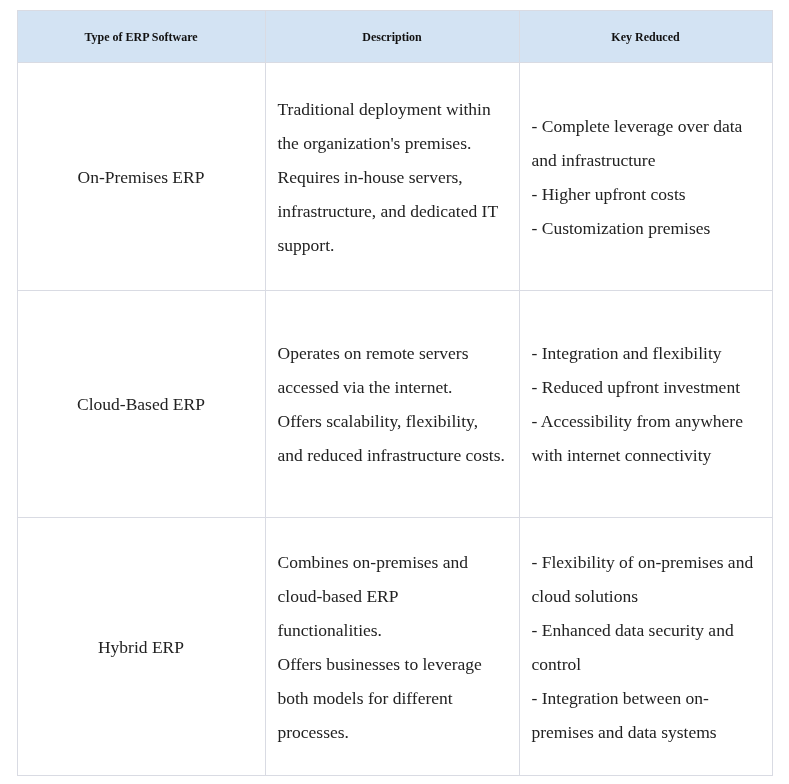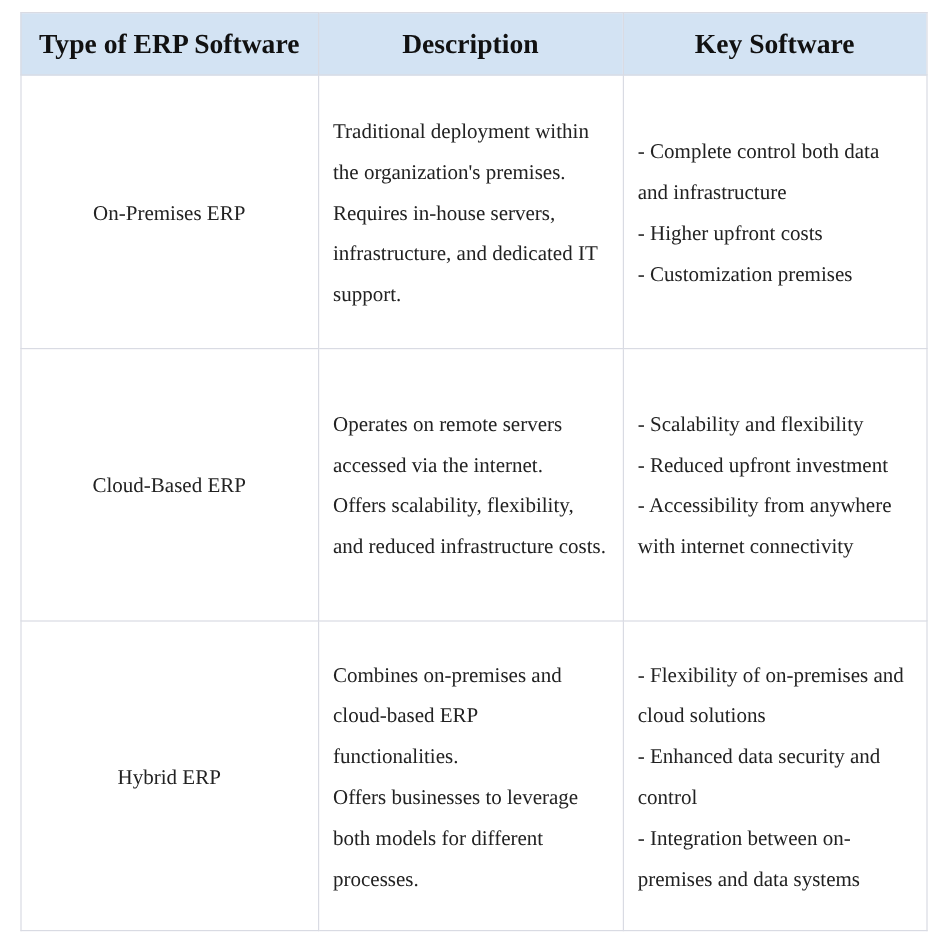--- a/index.html
+++ b/index.html
@@ -37,21 +37,21 @@
     border: 1px solid var(--border);
     vertical-align: middle;
     font-size: 17.5px;
     line-height: 34px;
   }
   table.erp th {
     height: 52px;
     background: var(--header-bg);
     color: var(--header-text);
     font-weight: bold;
-    font-size: 23px;
+    font-size: 12px;
     text-align: center;
     padding: 2px 8px;
   }
   td.type-cell {
     text-align: center;
     height: 228px;
     padding: 12px 10px;
   }
   td.desc-cell, td.feat-cell {
     text-align: left;
@@ -69,44 +69,44 @@
 <table class="erp">
   <colgroup>
     <col class="c1">
       <col class="c2">
       <col class="c3">
   </colgroup>
   <thead>
     <tr>
       <th>Type of ERP Software</th>
       <th>Description</th>
-      <th>Key Software</th>
+      <th>Key Reduced</th>
     </tr>
   </thead>
   <tbody>
     <tr class="r1">
       <td class="type-cell">On-Premises ERP</td>
       <td class="desc-cell">
         <span class="line">Traditional deployment within the organization's premises.</span>
         <span class="line">Requires in-house servers, infrastructure, and dedicated IT support.</span>
       </td>
       <td class="feat-cell">
-        <span class="feature">- Complete control both data and infrastructure</span>
+        <span class="feature">- Complete leverage over data and infrastructure</span>
         <span class="feature">- Higher upfront costs</span>
         <span class="feature">- Customization premises</span>
       </td>
     </tr>
     <tr class="r2">
       <td class="type-cell">Cloud-Based ERP</td>
       <td class="desc-cell">
         <span class="line">Operates on remote servers accessed via the internet.</span>
         <span class="line">Offers scalability, flexibility, and reduced infrastructure costs.</span>
       </td>
       <td class="feat-cell">
-        <span class="feature">- Scalability and flexibility</span>
+        <span class="feature">- Integration and flexibility</span>
         <span class="feature">- Reduced upfront investment</span>
         <span class="feature">- Accessibility from anywhere with internet connectivity</span>
       </td>
     </tr>
     <tr class="r3">
       <td class="type-cell">Hybrid ERP</td>
       <td class="desc-cell">
         <span class="line">Combines on-premises and cloud-based ERP functionalities.</span>
         <span class="line">Offers businesses to leverage both models for different processes.</span>
       </td>

